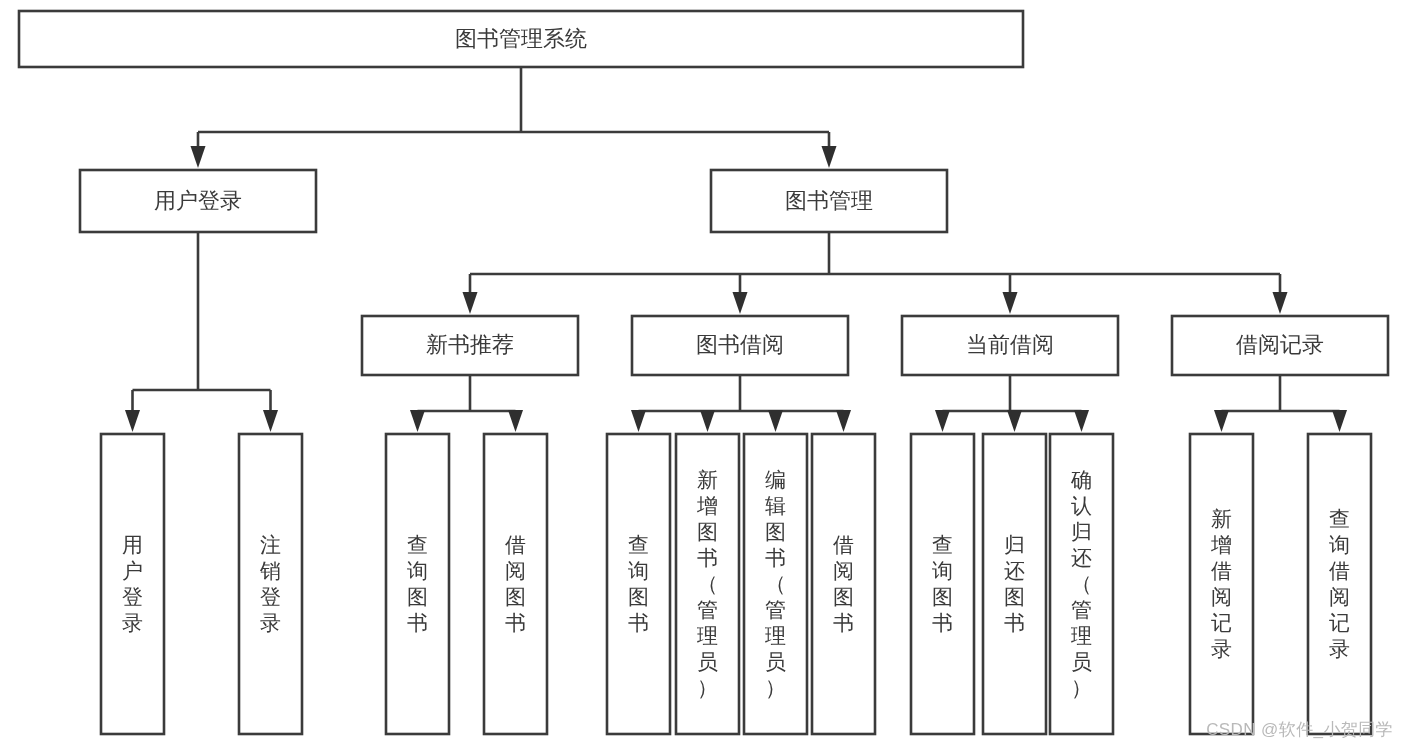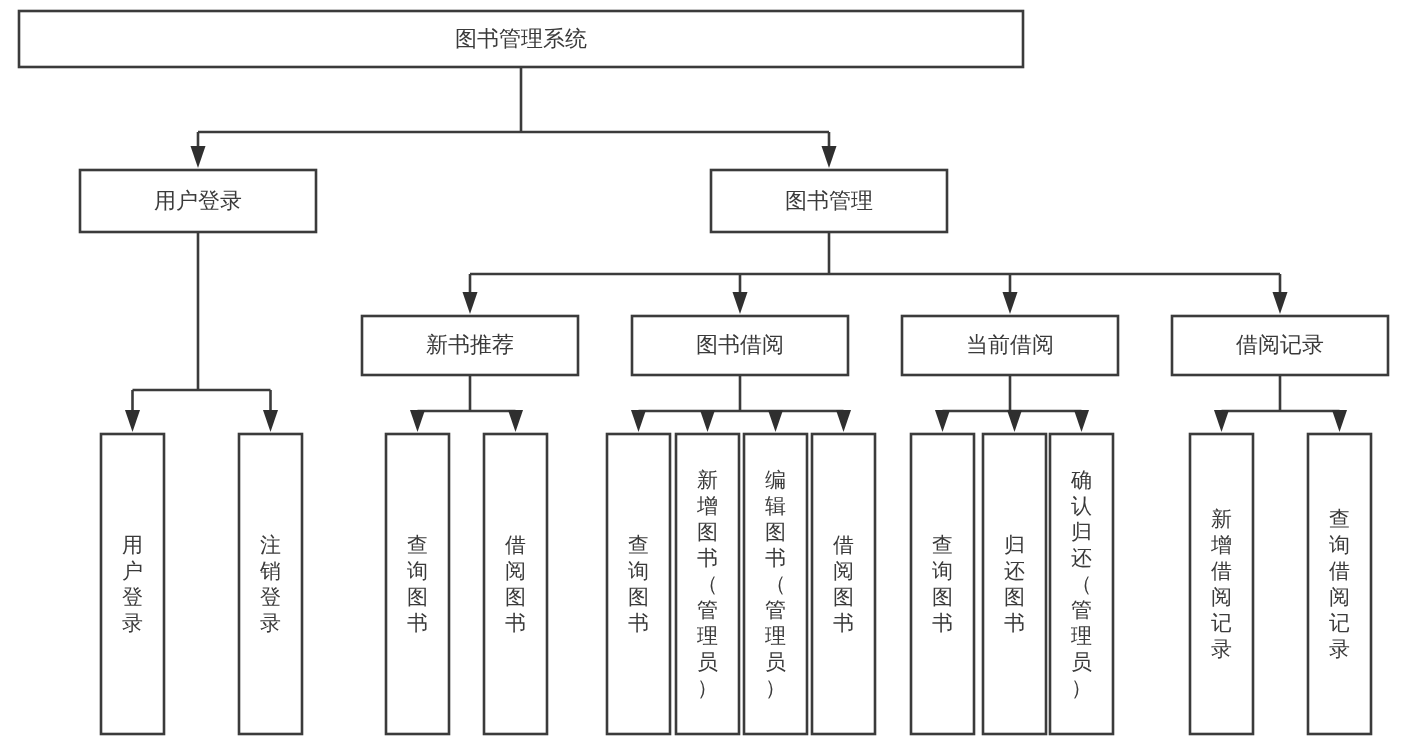--- a/index.html
+++ b/index.html
@@ -203,13 +203,14 @@
           <rect x="1190" y="434" width="63" height="300" class="node-box"></rect>
           <text x="1221.5" class="node-label-v"><tspan x="1221.5" y="526">新</tspan><tspan x="1221.5" y="552">增</tspan><tspan x="1221.5" y="578">借</tspan><tspan x="1221.5" y="604">阅</tspan><tspan x="1221.5" y="630">记</tspan><tspan x="1221.5" y="656">录</tspan></text>
         </g>
         <g>
           <rect x="1308" y="434" width="63" height="300" class="node-box"></rect>
           <text x="1339.5" class="node-label-v"><tspan x="1339.5" y="526">查</tspan><tspan x="1339.5" y="552">询</tspan><tspan x="1339.5" y="578">借</tspan><tspan x="1339.5" y="604">阅</tspan><tspan x="1339.5" y="630">记</tspan><tspan x="1339.5" y="656">录</tspan></text>
         </g>
       </g>
   </svg>
 
+  <div class="watermark">CSDN @软件_小贺同学</div>
 </div>
 
 </body></html>

